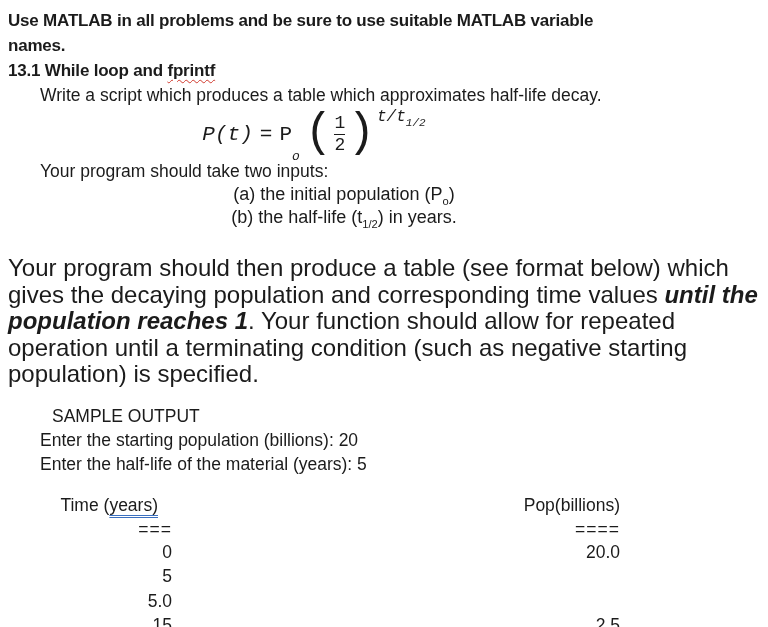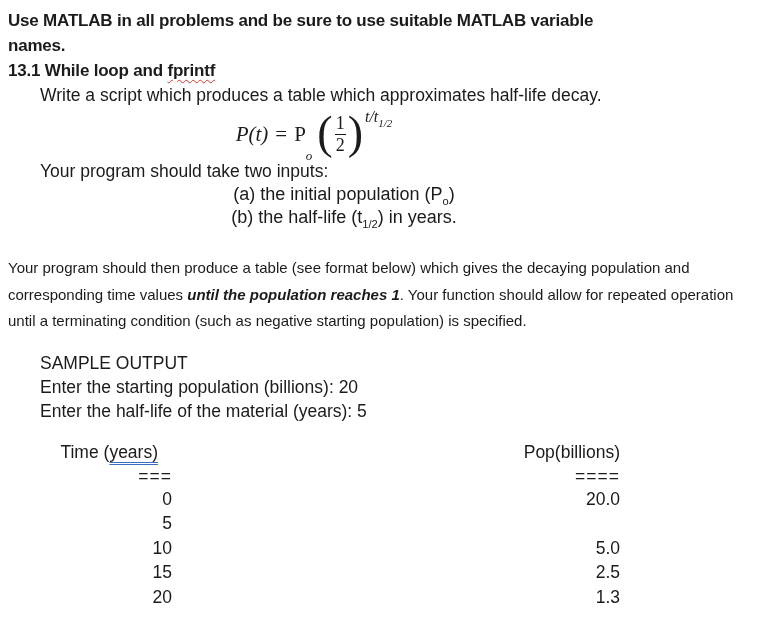--- a/index.html
+++ b/index.html
@@ -30,21 +30,21 @@
     text-decoration-thickness:1px;
     text-underline-offset:3px;
   }
   .intro{
     font-size:17.5px;line-height:25px;margin-left:32px;
   }
 
   
   .formula{
     height:52px;display:flex;align-items:center;justify-content:center;
-    font-family:Liberation Serif, serif;
+    font-family:Liberation Mono, monospace;
     font-size:21px;font-style:italic;
   }
   .f-eq{margin:0 7px;font-style:normal;}
   .f-base{font-style:normal;}
   .f-basesub{font-size:13px;font-style:italic;align-self:flex-end;transform:translateY(4px);}
   .f-paren{font-size:46px;font-style:normal;font-weight:400;line-height:0.8;transform:translateY(-1px);}
   .f-paren.open{margin-left:5px;}
   .f-frac{
     display:inline-flex;flex-direction:column;align-items:center;
     font-size:18px;font-style:normal;line-height:1.05;padding:0 2px;
@@ -54,25 +54,25 @@
     display:inline-flex;align-items:center;
     font-size:16px;transform:translateY(-17px);margin-left:2px;
   }
   .f-expsub{font-size:11px;transform:translateY(6px);}
 
   .inputs-intro{font-size:17.5px;line-height:23px;margin-left:32px;}
   .input-item{font-size:18px;line-height:23px;margin-left:60px;text-align:center;}
   sub.inline-sub{font-size:0.62em;line-height:0;}
 
   .paragraph{
-    font-size:15px;line-height:26.5px;margin-top:26px;width:752px;
+    font-size:24px;line-height:26.5px;margin-top:26px;width:752px;
   }
   .paragraph b{font-style:italic;}
 
-  .sample-label{font-size:17.5px;line-height:24px;margin-top:16px;margin-left:32px;}
+  .sample-label{font-size:17.5px;line-height:24px;margin-top:16px;margin-left:44px;}
   .prompt{font-size:17.5px;line-height:24px;margin-left:32px;}
 
   .out-table{margin-top:16px;margin-left:32px;font-size:17.5px;text-align:right;}
   .t-row-grid{display:grid;grid-template-columns:132px auto;}
   .t-head{line-height:26px;}
   .blue-underline{
     text-decoration-line:underline;
     text-decoration-style:double;
     text-decoration-color:var(--blue);
     text-decoration-thickness:1px;
@@ -137,21 +137,20 @@
       <span class="c2">====</span>
     </div>
     <div class="t-row-grid t-data">
       <span class="c1">0</span>
       <span class="c2">20.0</span>
     </div>
     <div class="t-row-grid t-data">
       <span class="c1">5</span>
     </div>
     <div class="t-row-grid t-data">
-      <span class="c1">10</span>
       <span class="c2">5.0</span>
     </div>
     <div class="t-row-grid t-data">
       <span class="c1">15</span>
       <span class="c2">2.5</span>
     </div>
     <div class="t-row-grid t-data">
       <span class="c1">20</span>
       <span class="c2">1.3</span>
     </div>

